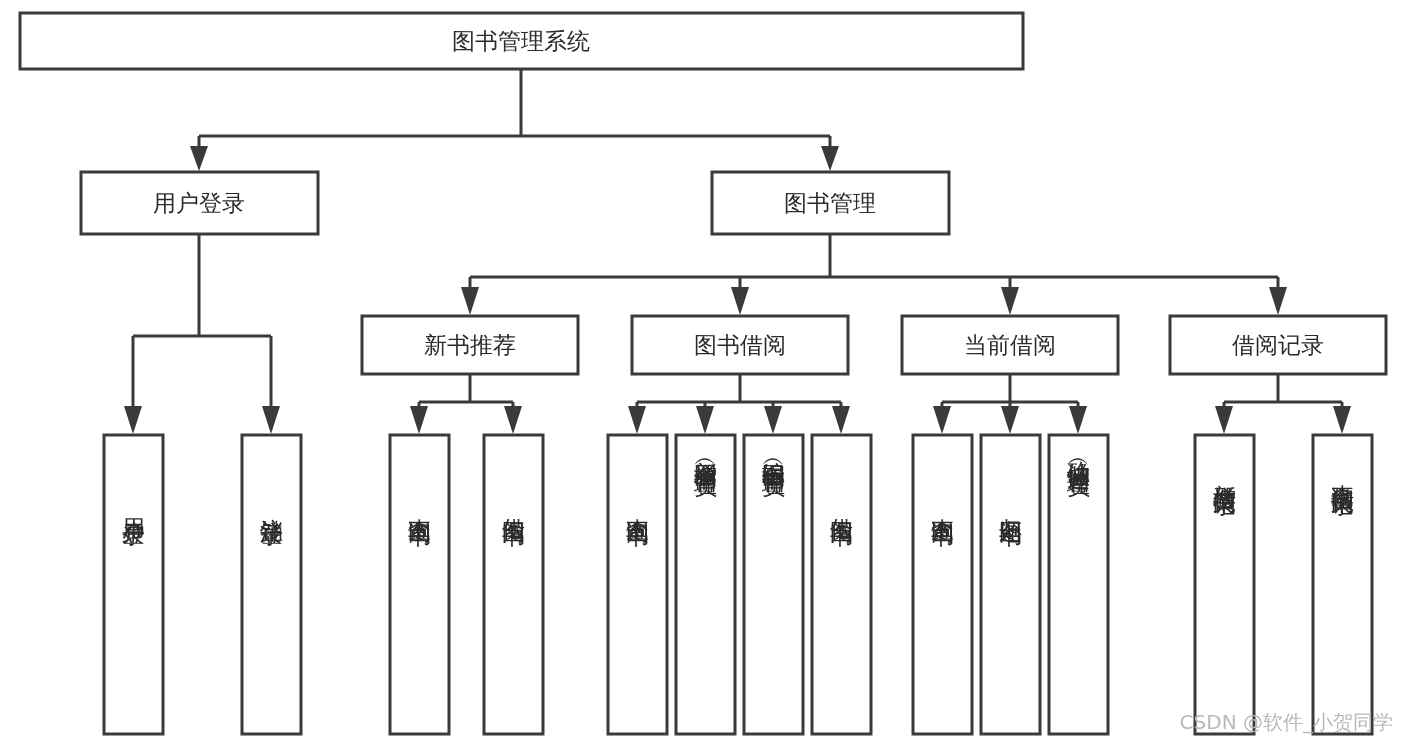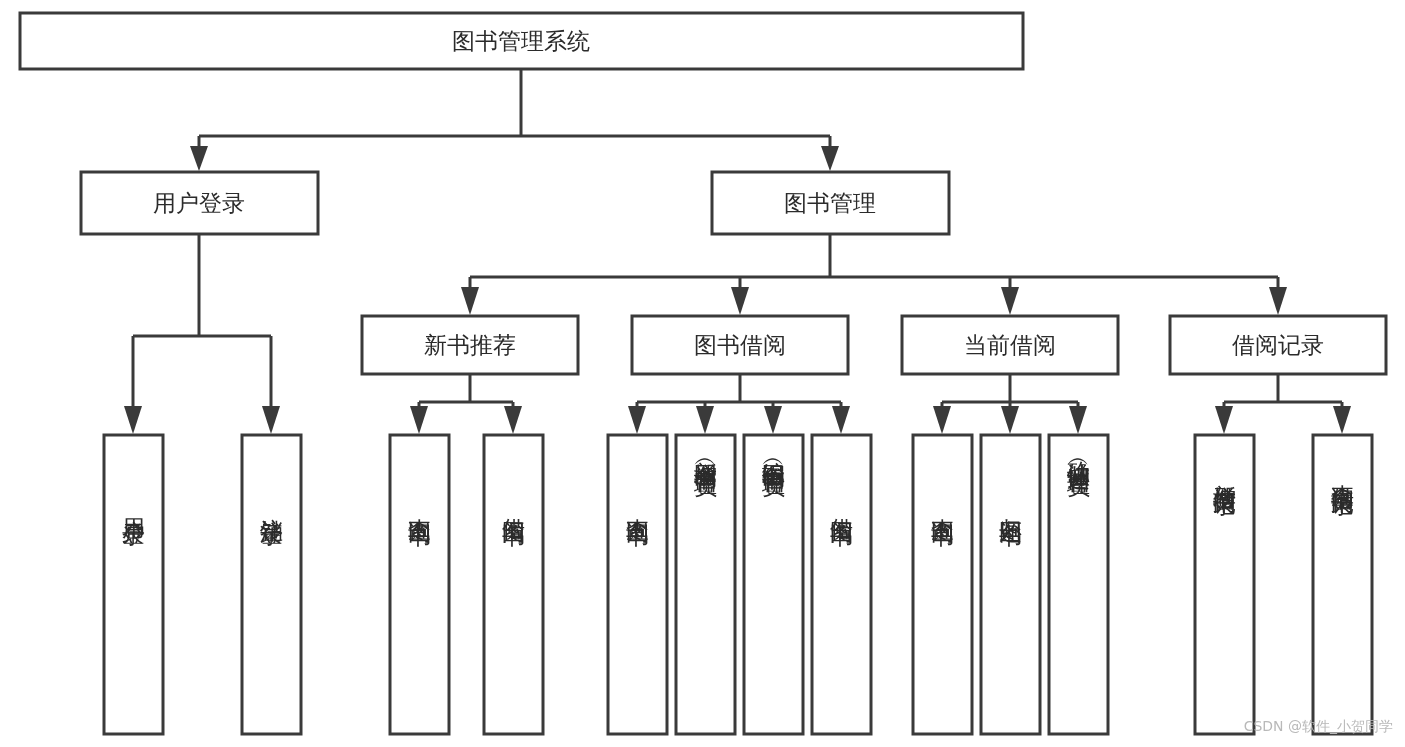--- a/index.html
+++ b/index.html
@@ -57,21 +57,21 @@
     white-space: nowrap;
     text-align: center;
     transform: translateX(-50%);
     user-select: none;
   }
   .watermark {
     position: absolute;
     right: 12px;
     bottom: 6px;
     font-family: "DejaVu Sans", "Liberation Sans", sans-serif;
-    font-size: 14px;
+    font-size: 20px;
     color: #b9b9b9;
     white-space: nowrap;
     user-select: none;
   }
 </style>
 </head>
 <body>
 
 <div id="diagram-root">
 

